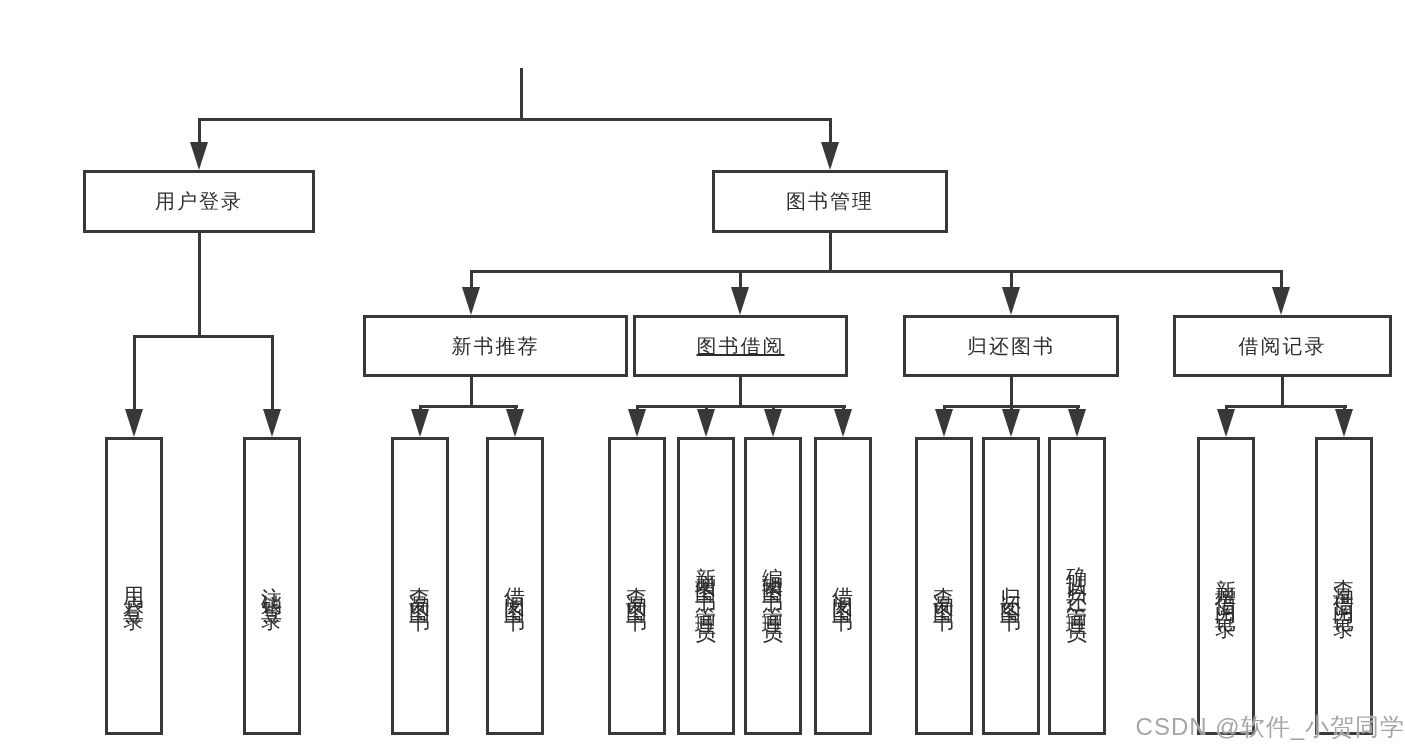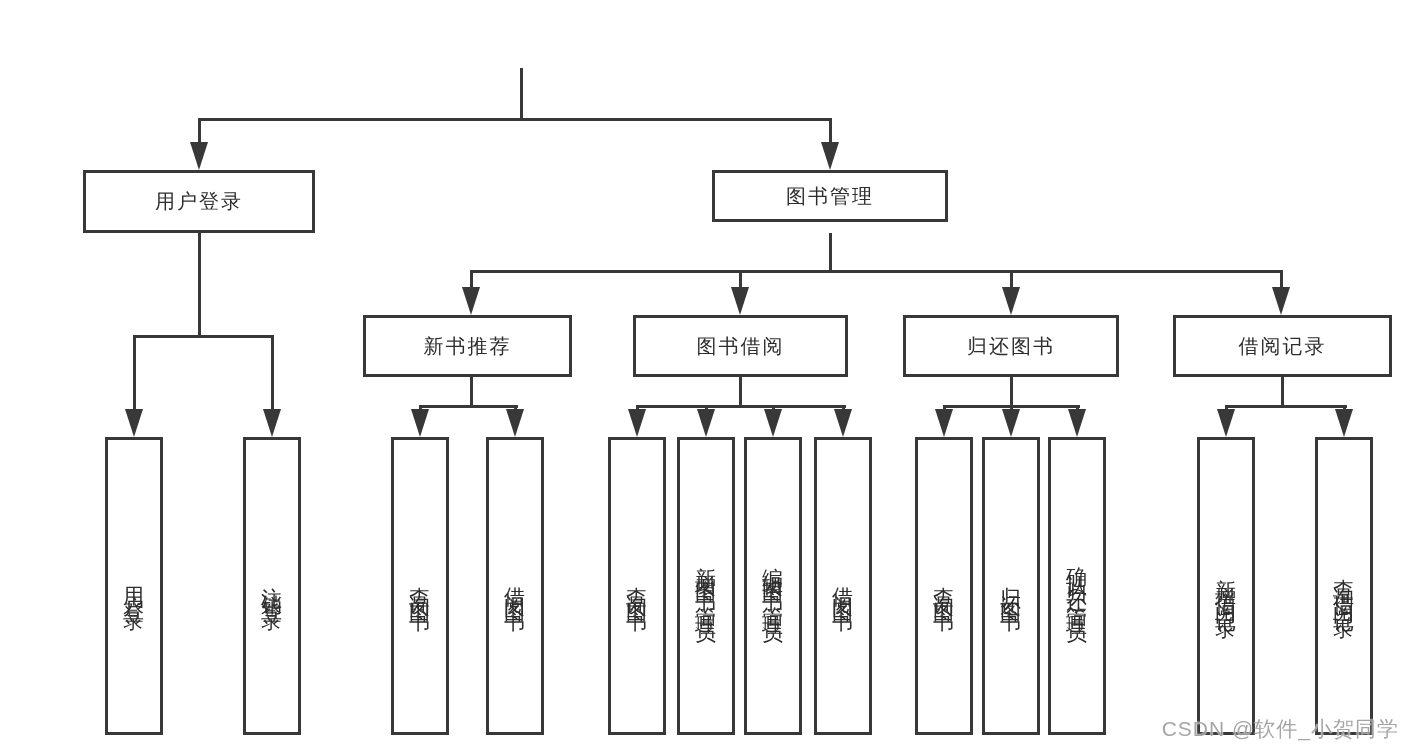--- a/index.html
+++ b/index.html
@@ -36,44 +36,44 @@
     white-space:nowrap;
   }
   .line{position:absolute;background:var(--line,#383838);z-index:1;}
   .tri{
     position:absolute;width:0;height:0;z-index:1;
     border-left:9px solid transparent;
     border-right:9px solid transparent;
     border-top:28px solid var(--line,#383838);
   }
   #watermark{
-    position:absolute;right:6px;bottom:4px;
-    font-size:21px;color:var(--wm,#9e9e9e);
+    position:absolute;right:0;bottom:4px;
+    font-size:24px;color:var(--wm,#9e9e9e);
     opacity:0.92;letter-spacing:1px;
     text-shadow:0 0 2px #ffffff,0 0 1px #ffffff;
     z-index:5;
   }
 </style>
 </head>
 <body>
 
 <div id="canvas">
 
 
   <div class="hbox" style="left:83px;top:170px;width:232px;height:63px;">
     <span>用户登录</span>
   </div>
-  <div class="hbox" style="left:712px;top:170px;width:236px;height:52px;">
+  <div class="hbox" style="left:712px;top:170px;width:236px;height:63px;">
     <span>图书管理</span>
   </div>
 
-  <div class="hbox" style="left:363px;top:315px;width:209px;height:62px;">
+  <div class="hbox" style="left:363px;top:315px;width:265px;height:62px;">
     <span>新书推荐</span>
   </div>
-  <div class="hbox" style="left:633px;top:315px;width:215px;height:62px;">
+  <div class="hbox" style="left:633px;top:315px;width:215px;height:62px;text-decoration:underline;">
     <span>图书借阅</span>
   </div>
   <div class="hbox" style="left:903px;top:315px;width:216px;height:62px;">
     <span>归还图书</span>
   </div>
   <div class="hbox" style="left:1173px;top:315px;width:219px;height:62px;">
     <span>借阅记录</span>
   </div>
 
   <div class="vbox" style="left:105px;">

